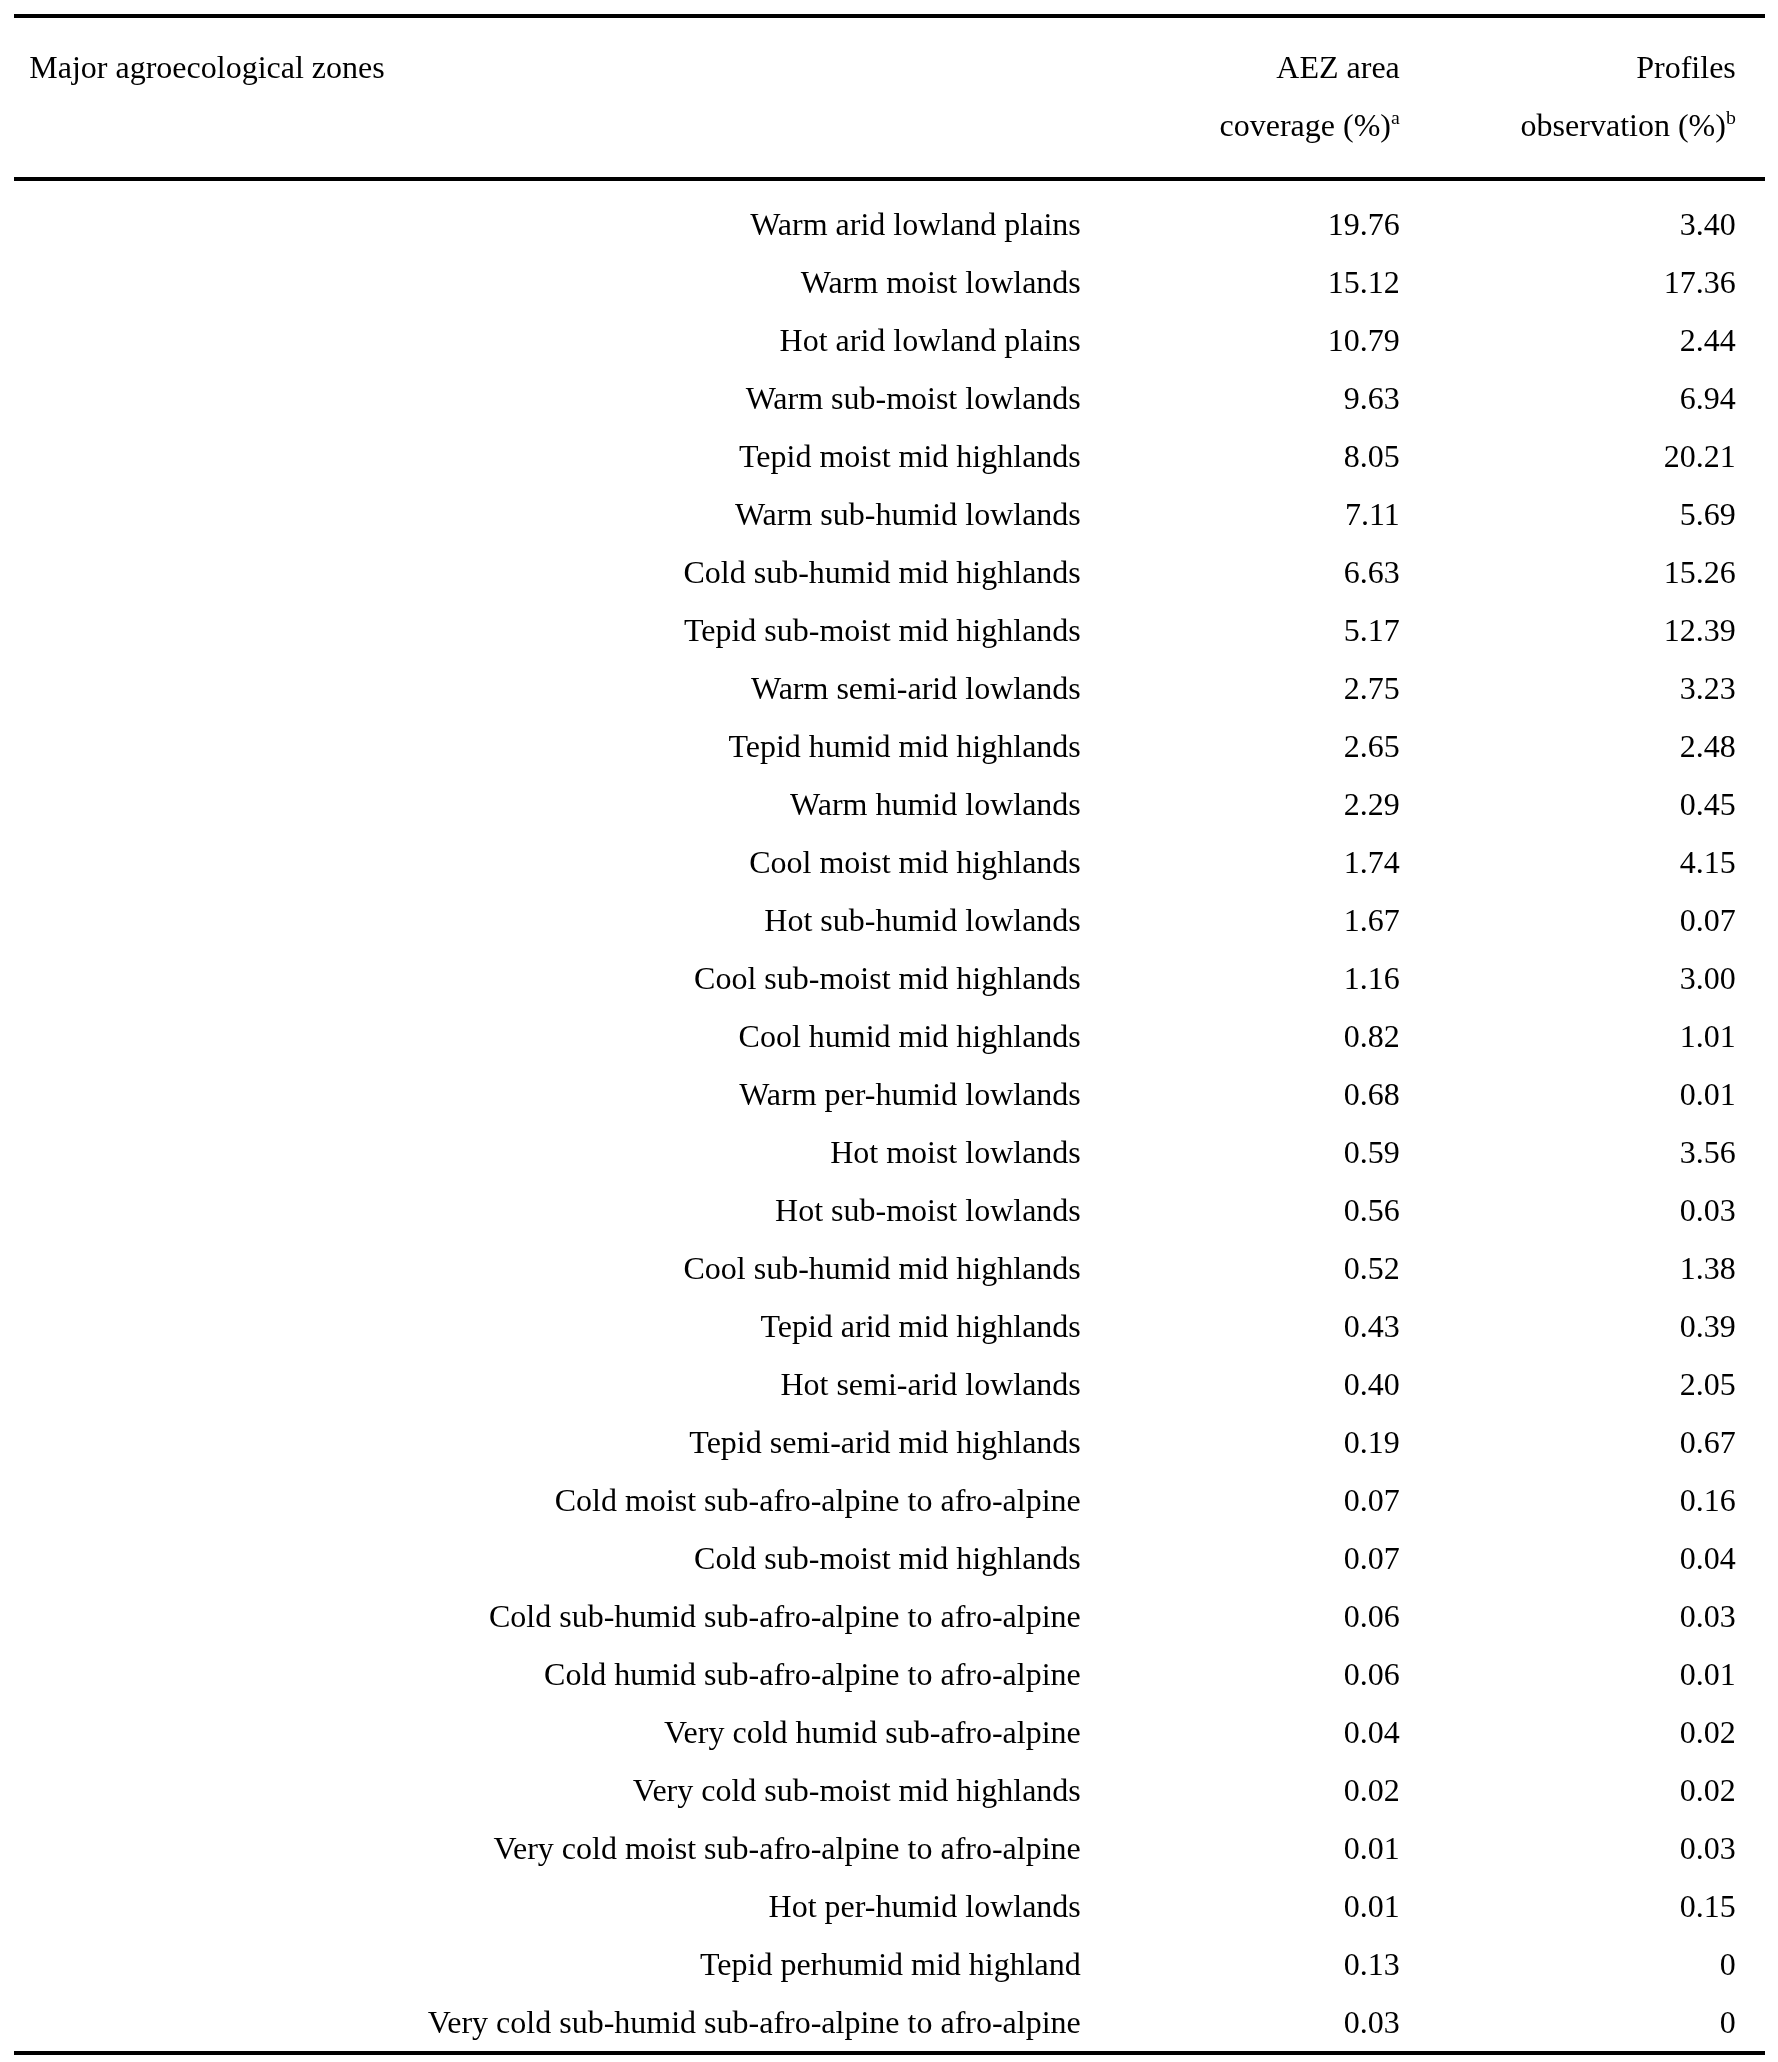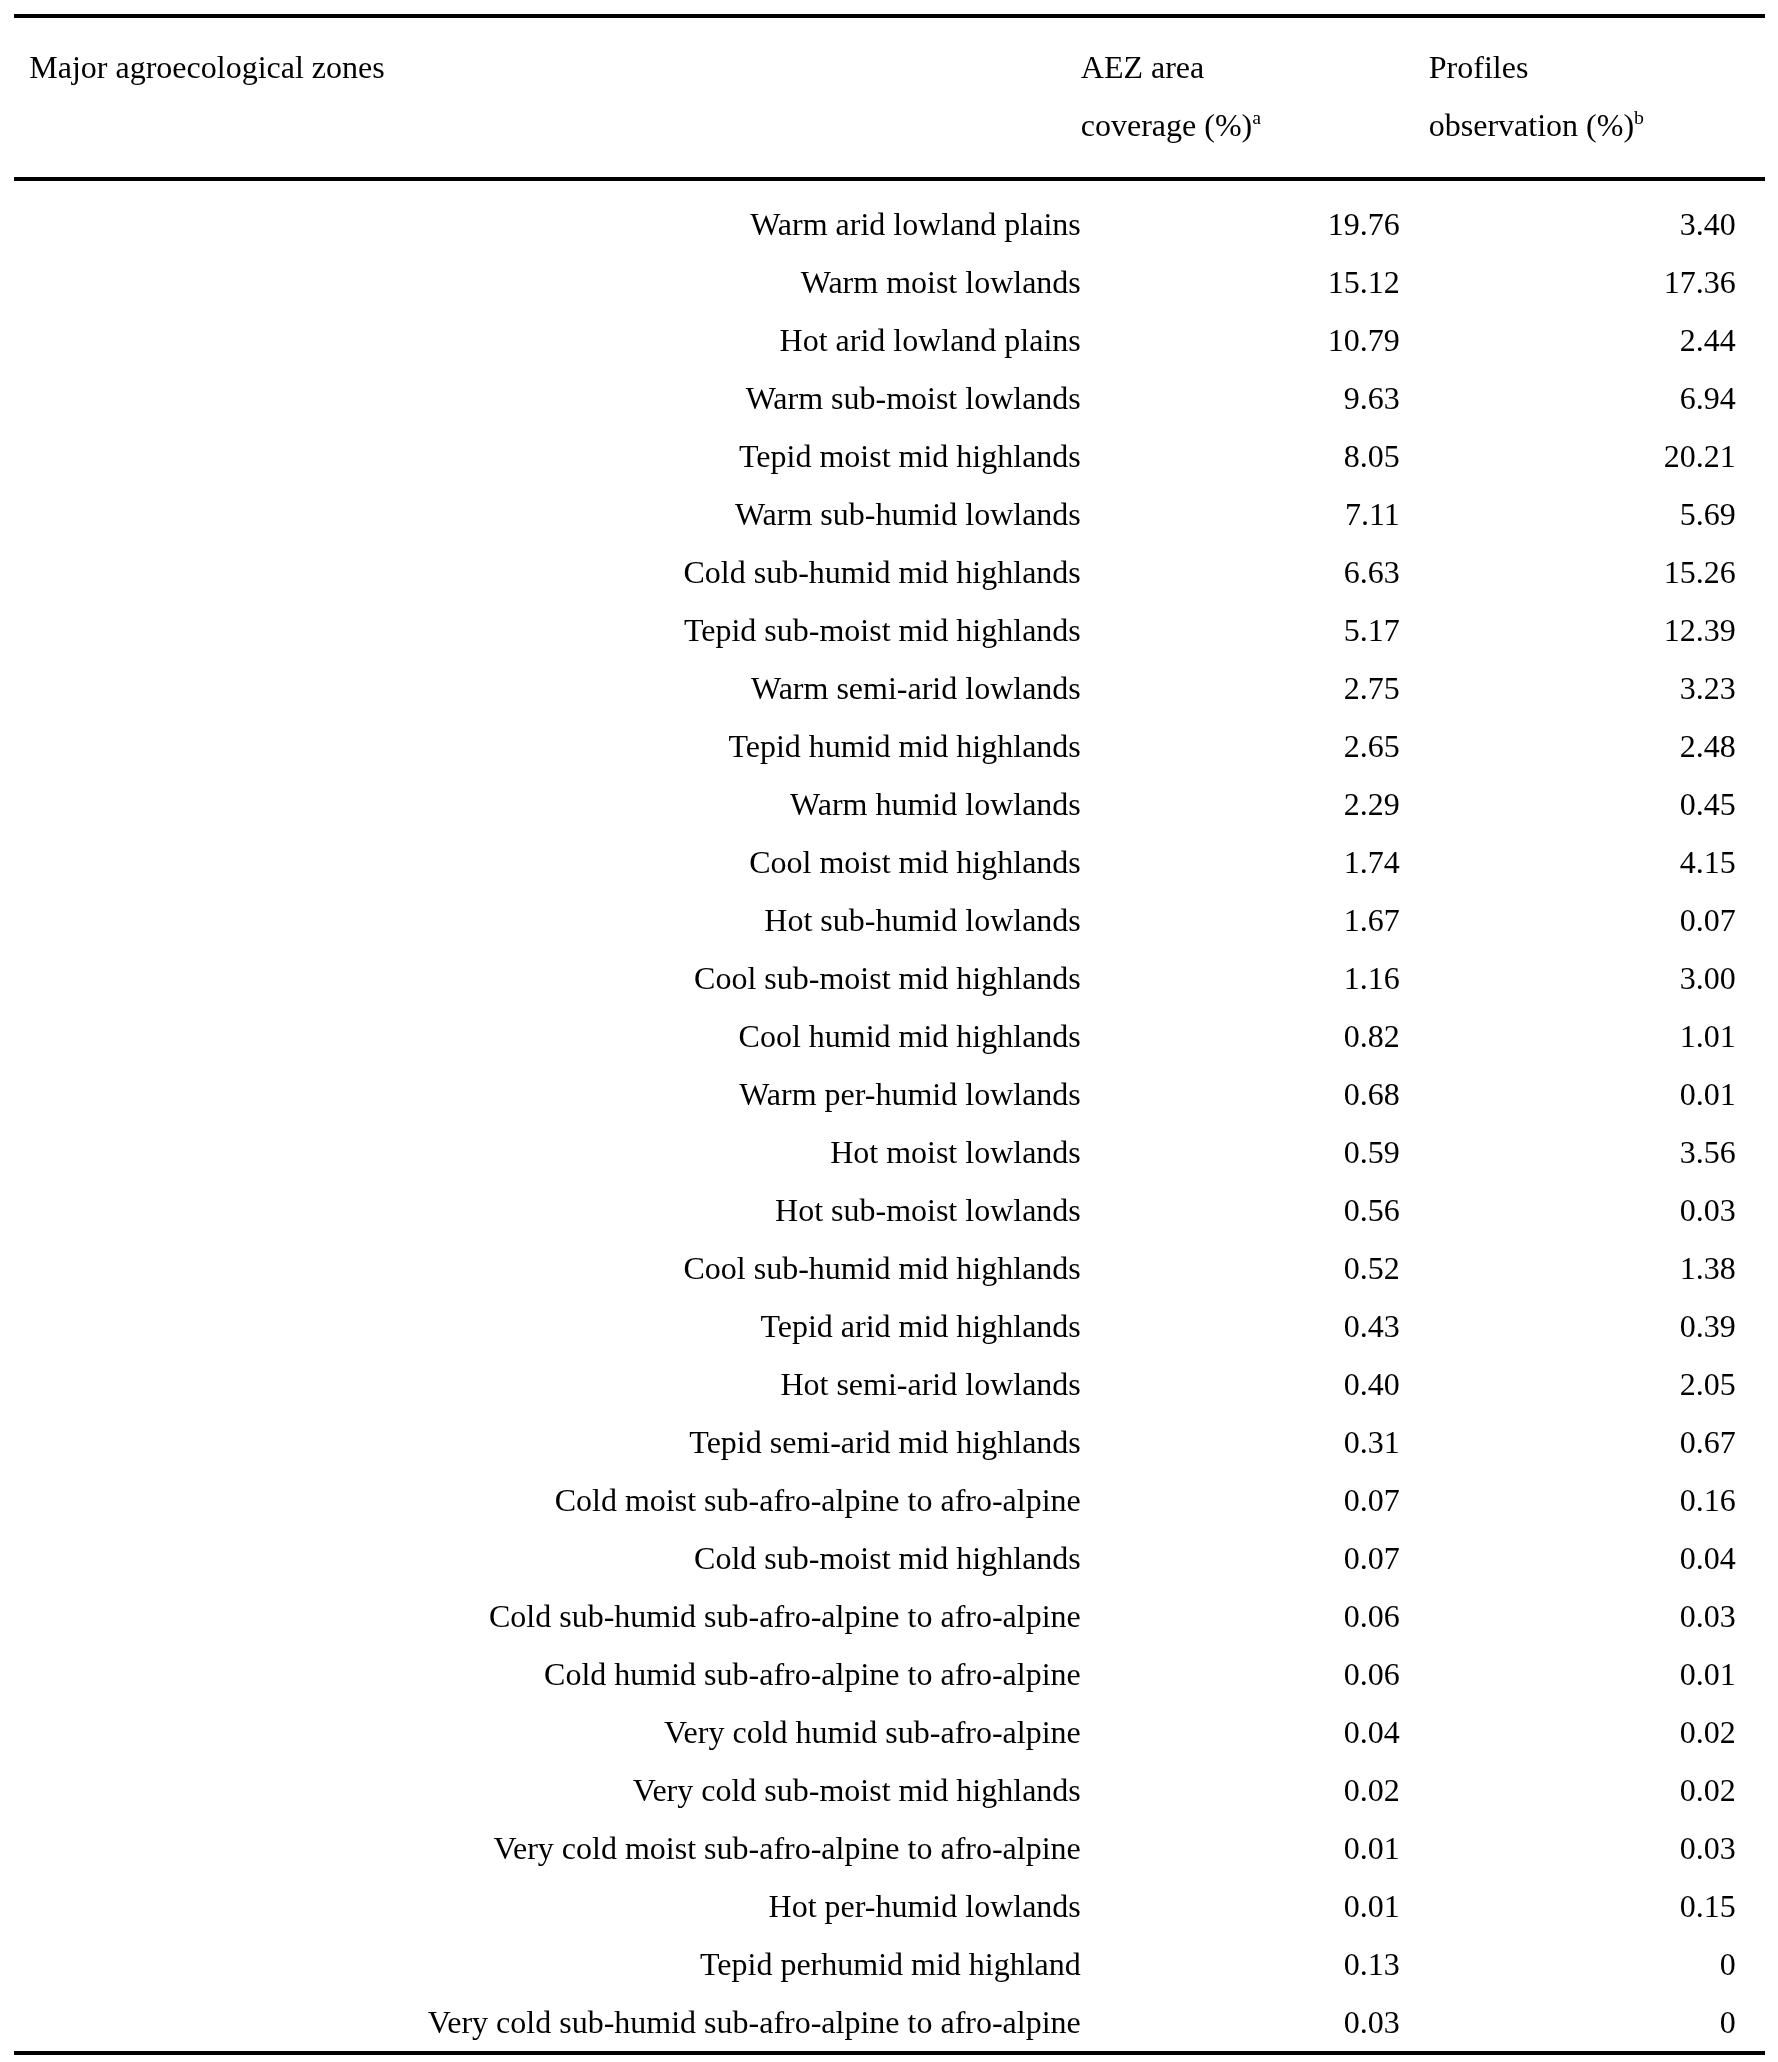--- a/index.html
+++ b/index.html
@@ -53,21 +53,21 @@
 
   .head-cell {
     padding-top: 20.6px;
     padding-bottom: 22.4px;
   }
   .head-zone {
     text-align: left;
     padding-left: 15.5px;
   }
   .head-num {
-    text-align: left;
+    text-align: right;
     padding-right: 29px;
     margin-top: 18px;
   }
   .head-line {
     display: block;
     height: 58px;
     line-height: 58px;
     white-space: nowrap;
   }
   sup {
@@ -225,21 +225,21 @@
           <td class="num">0.43</td>
           <td class="num">0.39</td>
         </tr>
         <tr>
           <td class="zone">Hot semi-arid lowlands</td>
           <td class="num">0.40</td>
           <td class="num">2.05</td>
         </tr>
         <tr>
           <td class="zone">Tepid semi-arid mid highlands</td>
-          <td class="num">0.31</td>
+          <td class="num">0.19</td>
           <td class="num">0.67</td>
         </tr>
         <tr>
           <td class="zone">Cold moist sub-afro-alpine to afro-alpine</td>
           <td class="num">0.07</td>
           <td class="num">0.16</td>
         </tr>
         <tr>
           <td class="zone">Cold sub-moist mid highlands</td>
           <td class="num">0.07</td>

